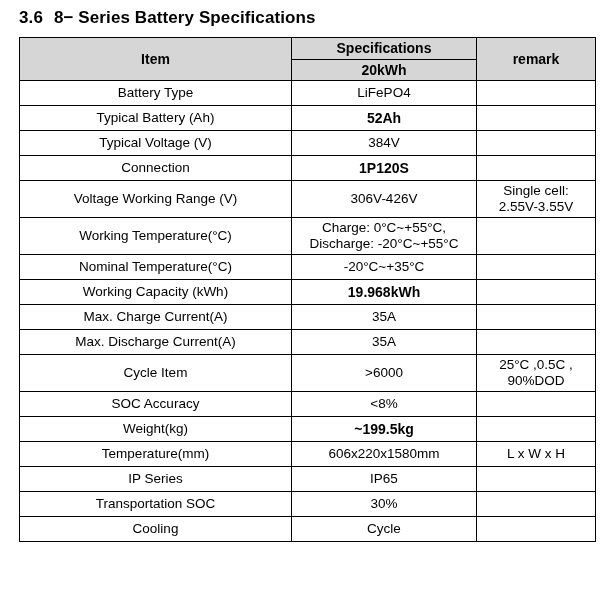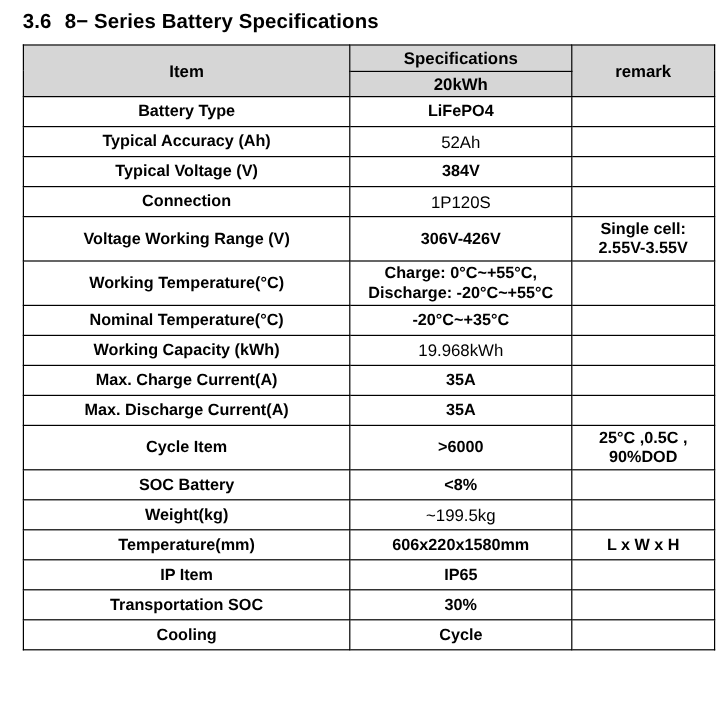--- a/index.html
+++ b/index.html
@@ -40,35 +40,35 @@
     border-collapse: collapse;
     table-layout: fixed;
     font-size: 13.5px;
   }
   .spec-table td, .spec-table th {
     border: 1px solid #000000;
     text-align: center;
     vertical-align: middle;
     padding: 2px 3px;
     line-height: 1.18;
-    font-weight: bold;
+    font-weight: normal;
   }
   .spec-table thead td, .spec-table thead th {
     background: #d6d6d6;
     font-weight: bold;
     font-size: 14px;
   }
   .col-item   { width: 272px; }
   .col-spec   { width: 185px; }
   .col-remark { width: 119px; }
 
   tbody tr { height: 25px; }
   tr.mid   { height: 37px; }
 
-  td.bold-val { font-weight: normal; font-size: 14px; margin-top: 23px; }
+  td.bold-val { font-weight: bold; font-size: 14px; margin-top: 23px; }
   .two-line { white-space: pre-line; }
 </style>
 </head>
 <body>
 
 <div class="page">
 
   <div class="doc-title">
     <span class="sec-num">3.6</span><span>8− Series Battery Specifications</span>
   </div>
@@ -89,21 +89,21 @@
         <td>20kWh</td>
       </tr>
     </thead>
     <tbody id="table-body">
         <tr>
           <td class="two-line">Battery Type</td>
           <td class="two-line">LiFePO4</td>
           <td class="two-line"></td>
         </tr>
         <tr>
-          <td class="two-line">Typical Accuracy (Ah)</td>
+          <td class="two-line">Typical Battery (Ah)</td>
           <td class="two-line bold-val">52Ah</td>
           <td class="two-line"></td>
         </tr>
         <tr>
           <td class="two-line">Typical Voltage (V)</td>
           <td class="two-line">384V</td>
           <td class="two-line"></td>
         </tr>
         <tr>
           <td class="two-line">Connection</td>
@@ -142,36 +142,36 @@
           <td class="two-line">35A</td>
           <td class="two-line"></td>
         </tr>
         <tr class="mid">
           <td class="two-line">Cycle Item</td>
           <td class="two-line">&gt;6000</td>
           <td class="two-line">25°C ,0.5C ,
 90%DOD</td>
         </tr>
         <tr>
-          <td class="two-line">SOC Battery</td>
+          <td class="two-line">SOC Accuracy</td>
           <td class="two-line">&lt;8%</td>
           <td class="two-line"></td>
         </tr>
         <tr>
           <td class="two-line">Weight(kg)</td>
           <td class="two-line bold-val">~199.5kg</td>
           <td class="two-line"></td>
         </tr>
         <tr>
           <td class="two-line">Temperature(mm)</td>
           <td class="two-line">606x220x1580mm</td>
           <td class="two-line">L x W x H</td>
         </tr>
         <tr>
-          <td class="two-line">IP Item</td>
+          <td class="two-line">IP Series</td>
           <td class="two-line">IP65</td>
           <td class="two-line"></td>
         </tr>
         <tr>
           <td class="two-line">Transportation SOC</td>
           <td class="two-line">30%</td>
           <td class="two-line"></td>
         </tr>
         <tr>
           <td class="two-line">Cooling</td>

